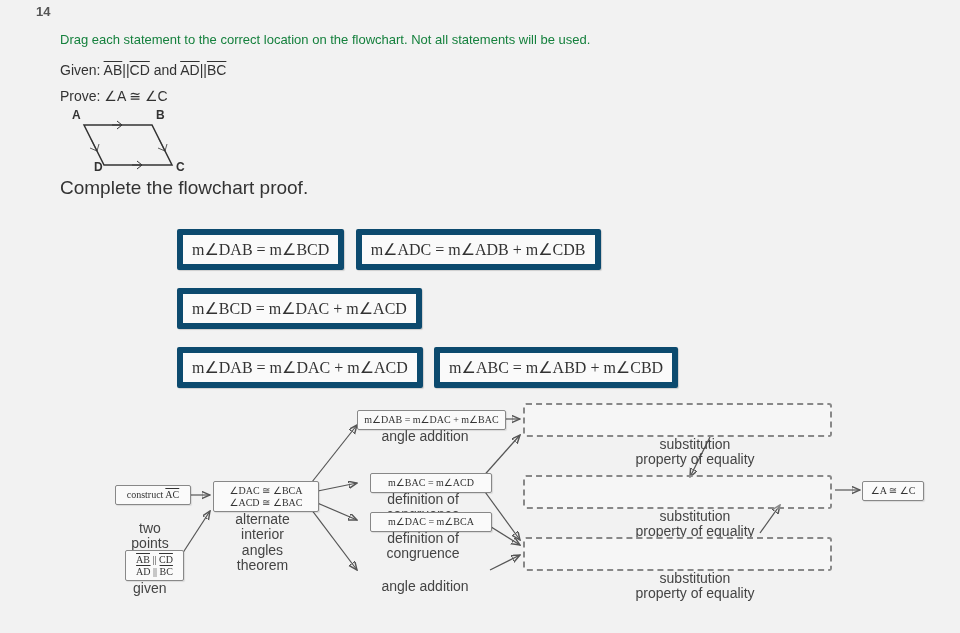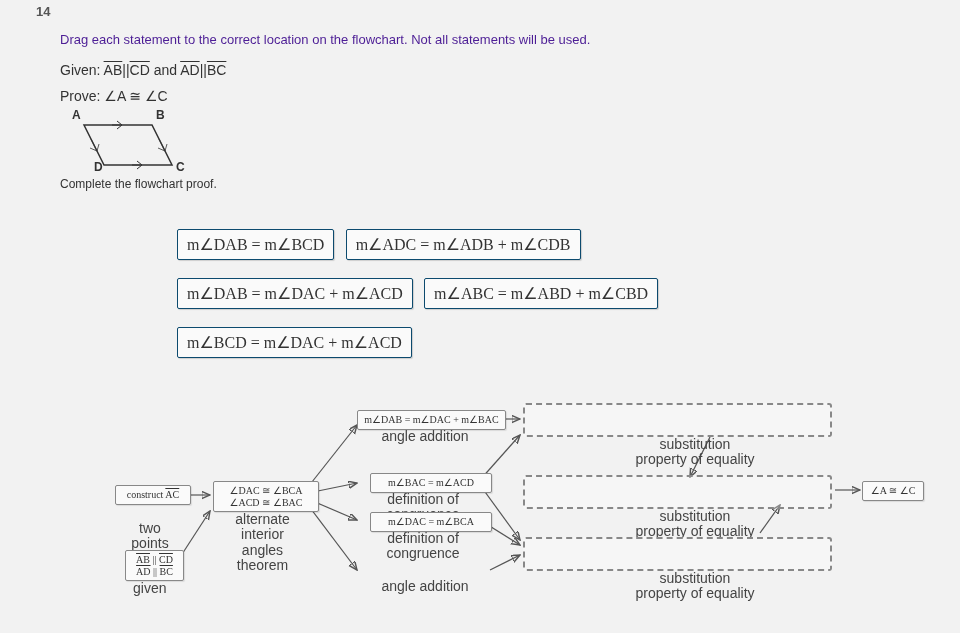--- a/index.html
+++ b/index.html
@@ -23,21 +23,21 @@
     top: 4px;
     left: 36px;
     font-size: 13px;
     font-weight: bold;
     color: #555;
   }
   .instr {
     position: absolute;
     top: 32px;
     left: 60px;
-    color: #4c1d95;
+    color: #15803d;
     font-size: 13px;
   }
   .given-line {
     position: absolute;
     top: 62px;
     left: 60px;
     font-size: 14px;
     color: #333;
     text-align: right;
   }
@@ -52,32 +52,32 @@
   }
   .fig {
     position: absolute;
     top: 115px;
     left: 74px;
   }
   .complete {
     position: absolute;
     top: 177px;
     left: 60px;
-    font-size: 12px;
+    font-size: 19px;
   }
 
   .draggables {
     position: absolute;
     top: 225px;
     left: 177px;
     width: 560px;
   }
   .drag-item {
     display: inline-block;
-    border: 1px solid #0c4a6e;
+    border: 6px solid #0c4a6e;
     background: #fafafa;
     padding: 5px 9px;
     margin: 4px 8px 4px 0;
     font-family: 'Times New Roman', serif;
     font-size: 16px;
     cursor: grab;
     border-radius: 2px;
     box-shadow: 1px 1px 1px rgba(0,0,0,0.15);
   }
 
@@ -161,25 +161,25 @@
   <div style="position:absolute;top:160px;left:94px;font-weight:bold;font-size:12px">D</div>
 
   <div class="complete">Complete the flowchart proof.</div>
 
   <div class="draggables">
     <div>
       <span class="drag-item">m∠DAB = m∠BCD</span>
       <span class="drag-item">m∠ADC = m∠ADB + m∠CDB</span>
     </div>
     <div style="margin-top:10px">
+      <span class="drag-item">m∠BCD = m∠DAC + m∠ACD</span>
+    </div>
+    <div style="margin-top:10px">
       <span class="drag-item">m∠DAB = m∠DAC + m∠ACD</span>
       <span class="drag-item">m∠ABC = m∠ABD + m∠CBD</span>
-    </div>
-    <div style="margin-top:10px">
-      <span class="drag-item">m∠BCD = m∠DAC + m∠ACD</span>
     </div>
   </div>
 
   <div class="flowchart">
 
     <svg class="arrows">
       <defs>
         <marker id="ah" markerWidth="8" markerHeight="8" refX="7" refY="3" orient="auto">
           <path d="M0,0 L7,3 L0,6 Z" fill="#555"></path>
         </marker>

